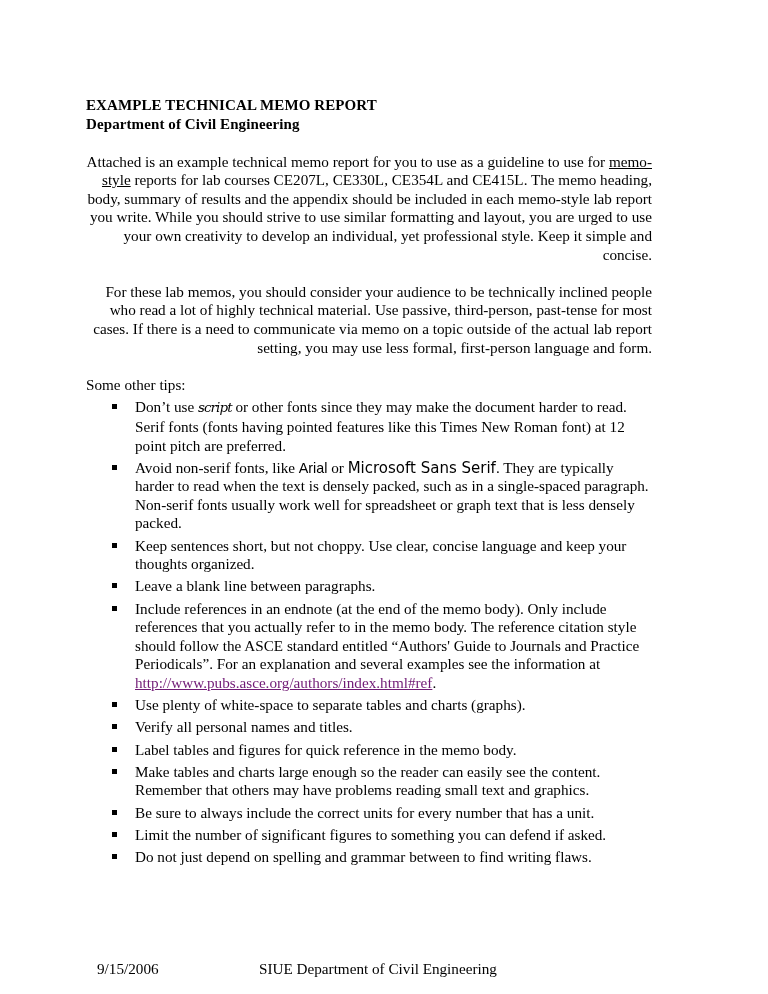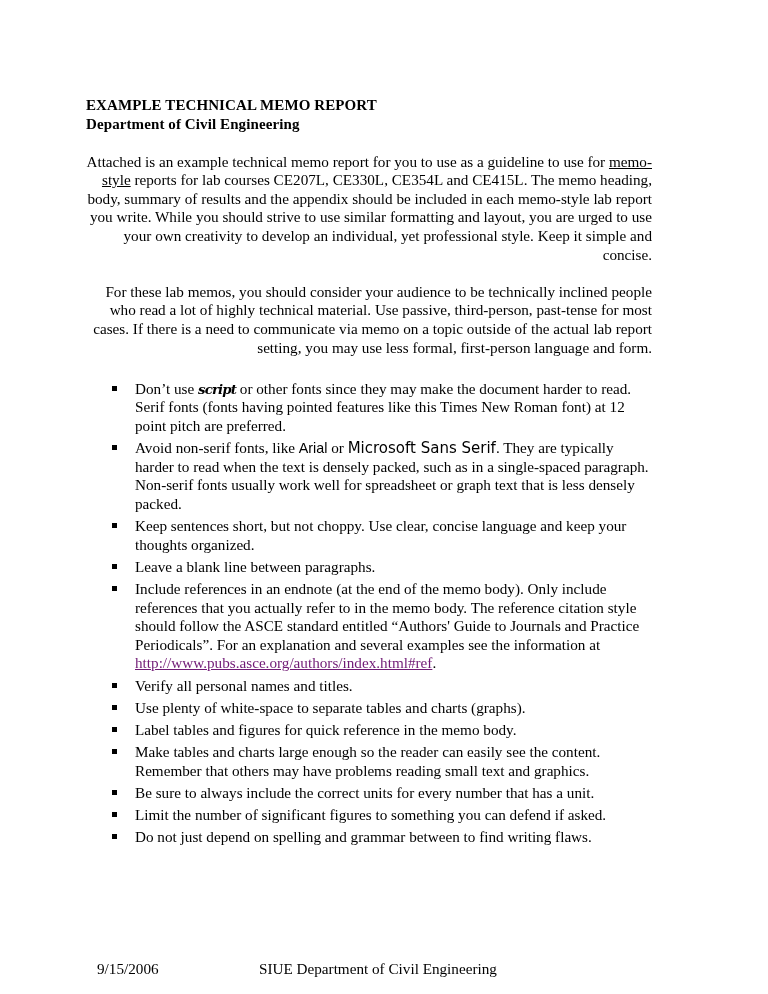--- a/index.html
+++ b/index.html
@@ -88,21 +88,21 @@
     vertical-align: middle;
     position: relative;
     top: -1px;
     font-style: normal;
   }
   .u-underline {
     text-decoration: underline;
   }
   .script-sample {
     font-family: "DejaVu Serif", serif;
-    font-weight: bold;
+    font-weight: normal;
     font-style: italic;
     font-size: 13.4px;
     letter-spacing: -0.9px;
   }
   .sans-sample {
     font-family: "Liberation Sans", sans-serif;
     font-size: 14.3px;
   }
   .sans-sample-2 {
     font-family: "DejaVu Sans", sans-serif;
@@ -142,20 +142,21 @@
     <div class="spacer-line">&nbsp;</div>
 
     <p class="para"><span>Attached is an example technical memo report for you to use as a guideline to use for </span><span class="u-underline">memo-style</span><span> reports for lab courses CE207L, CE330L, CE354L and CE415L. The memo heading, body, summary of results and the appendix should be included in each memo-style lab report you write.   While you should strive to use similar formatting and layout, you are urged to use your own creativity to develop an individual, yet professional style. Keep it simple and concise.</span></p>
 
     <div class="spacer-line">&nbsp;</div>
 
     <p class="para">For these lab memos, you should consider your audience to be technically inclined people who read a lot of highly technical material.  Use passive, third-person, past-tense for most cases.  If there is a need to communicate via memo on a topic outside of the actual lab report setting, you may use less formal, first-person language and form.</p>
 
     <div class="spacer-line">&nbsp;</div>
 
+    <div class="tips-lead">Some other tips:</div>
 
     <div class="spacer-line" style="height:4px;">&nbsp;</div>
 
     <ul class="tips">
 
       <li>
         <span class="bullet-mark"><i></i></span>
         <span>Don’t use </span><span class="script-sample">script</span><span> or other fonts since they may make the document harder to read. Serif fonts (fonts having pointed features like this Times New Roman font) at 12 point pitch are preferred.</span>
       </li>
 
@@ -174,26 +175,26 @@
         <span>Leave a blank line between paragraphs.</span>
       </li>
 
       <li>
         <span class="bullet-mark"><i></i></span>
         <span>Include references in an endnote (at the end of the memo body).  Only include references that you actually refer to in the memo body.  The reference citation style should follow the ASCE standard entitled “Authors' Guide to Journals and Practice Periodicals”.  For an explanation and several examples see the information at </span><a class="ext-link" href="#">http://www.pubs.asce.org/authors/index.html#ref</a><span>.</span>
       </li>
 
       <li>
         <span class="bullet-mark"><i></i></span>
+        <span>Use plenty of white-space to separate tables and charts (graphs).</span>
+      </li>
+
+      <li>
+        <span class="bullet-mark"><i></i></span>
         <span>Verify all personal names and titles.</span>
-      </li>
-
-      <li>
-        <span class="bullet-mark"><i></i></span>
-        <span>Use plenty of white-space to separate tables and charts (graphs).</span>
       </li>
 
       <li>
         <span class="bullet-mark"><i></i></span>
         <span>Label tables and figures for quick reference in the memo body.</span>
       </li>
 
       <li>
         <span class="bullet-mark"><i></i></span>
         <span>Make tables and charts large enough so the reader can easily see the content. Remember that others may have problems reading small text and graphics.</span>

